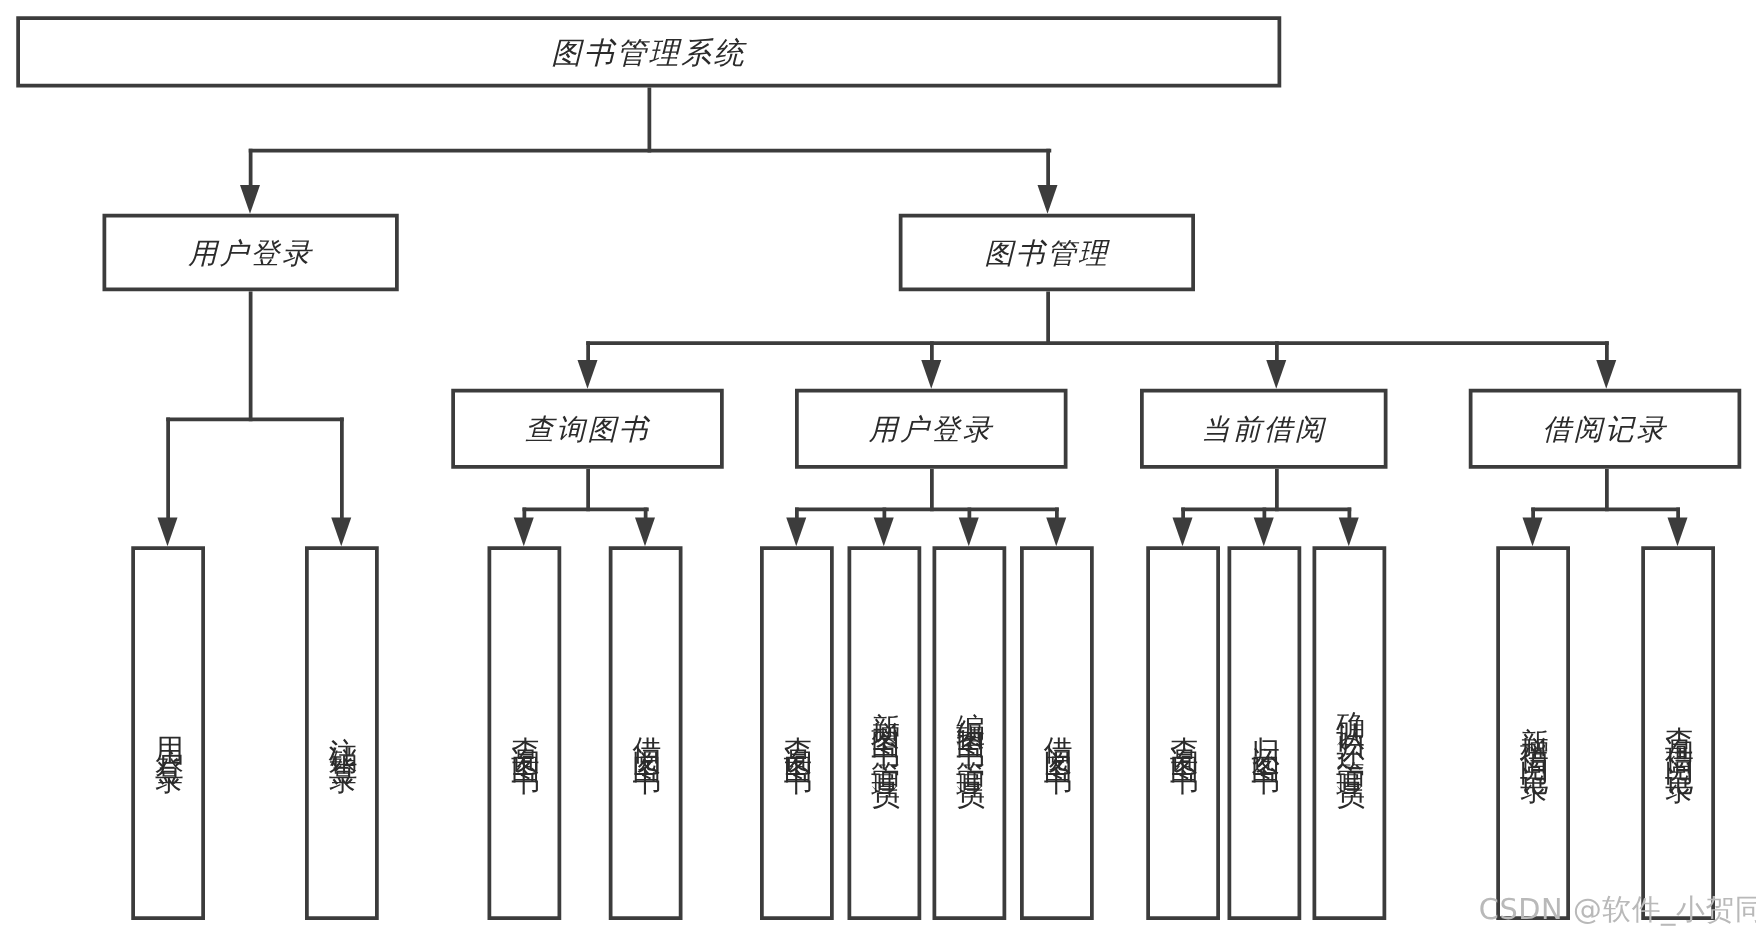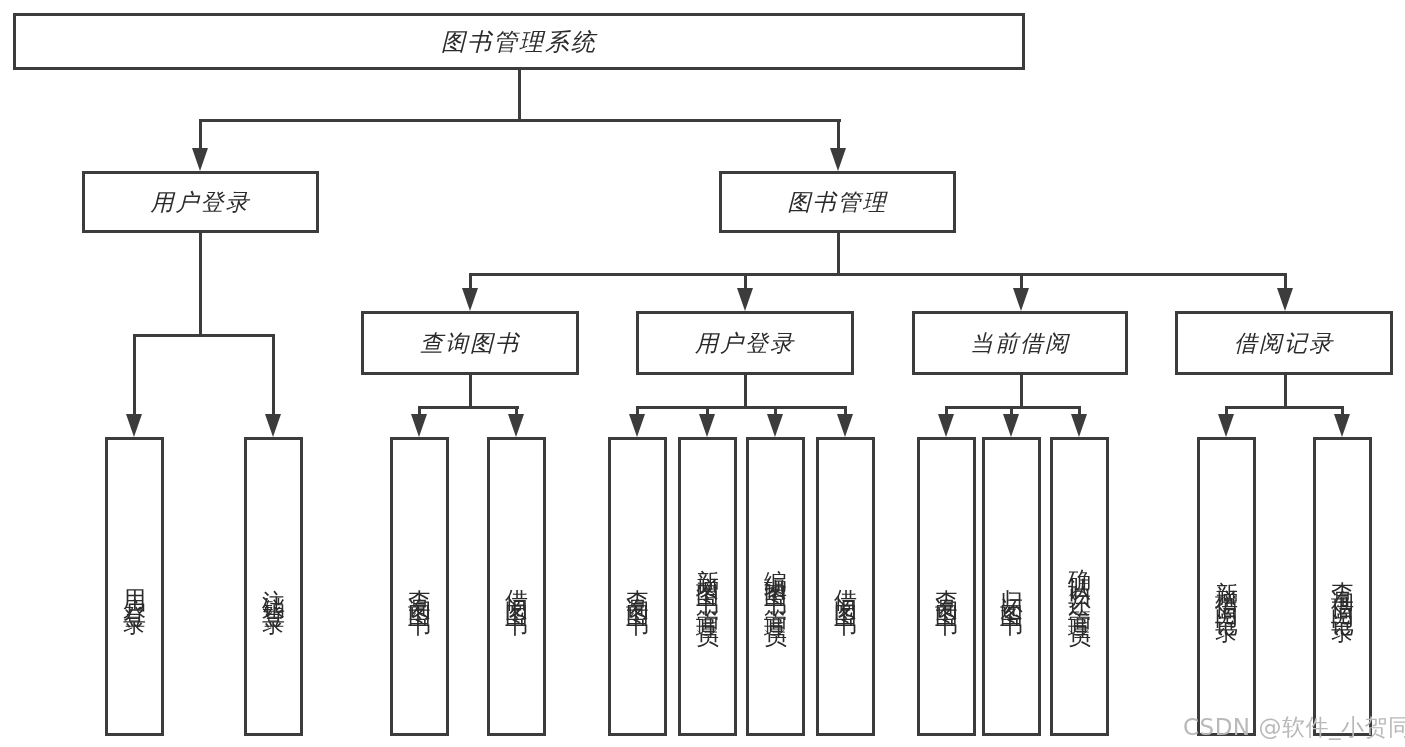--- a/index.html
+++ b/index.html
@@ -115,21 +115,21 @@
   <div class="box" style="left:719px;top:171px;width:237px;height:62px">
     <span class="hlabel">图书管理</span>
   </div>
 
   <div class="box" style="left:361px;top:311px;width:218px;height:64px">
     <span class="hlabel">查询图书</span>
   </div>
   <div class="box" style="left:636px;top:311px;width:218px;height:64px">
     <span class="hlabel">用户登录</span>
   </div>
-  <div class="box" style="left:912px;top:311px;width:216px;height:64px">
+  <div class="box" style="left:912px;top:311px;width:198px;height:64px">
     <span class="hlabel">当前借阅</span>
   </div>
   <div class="box" style="left:1175px;top:311px;width:218px;height:64px">
     <span class="hlabel">借阅记录</span>
   </div>
 
   <div class="box" style="left:105px;top:437px;width:59px;height:299px">
     <span class="vlabel">用户登录</span>
   </div>
   <div class="box" style="left:244px;top:437px;width:59px;height:299px">

